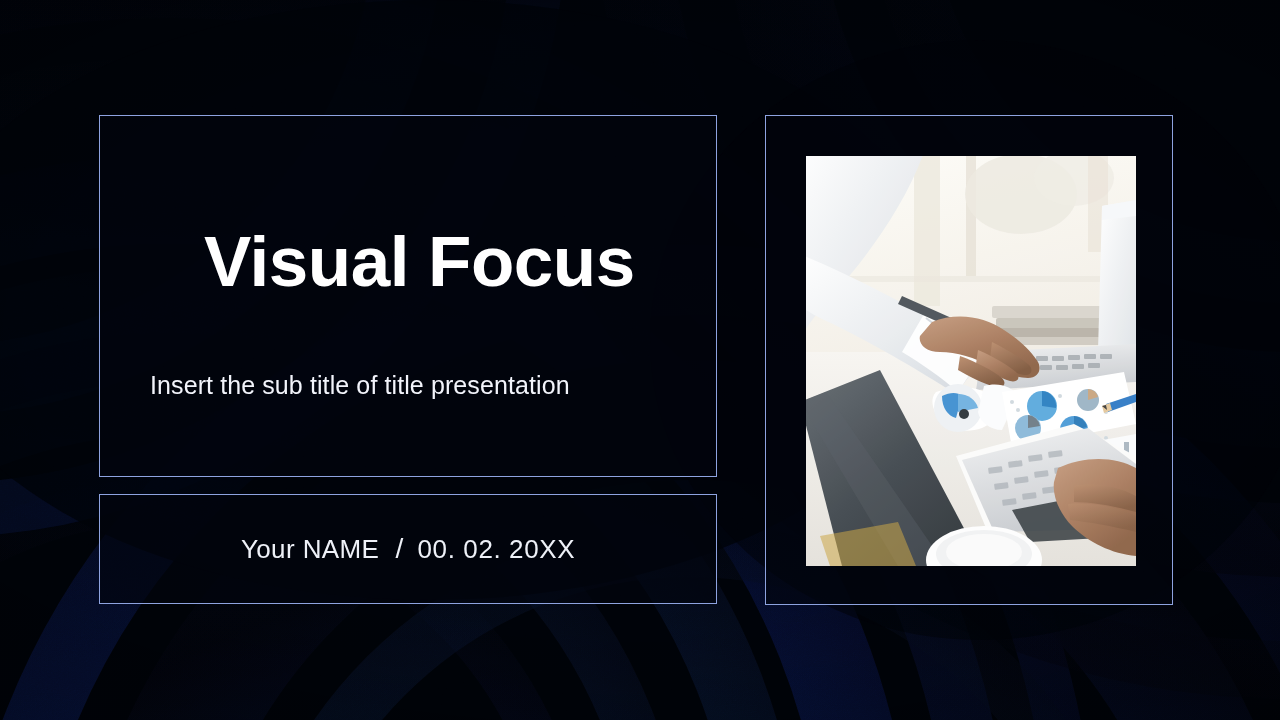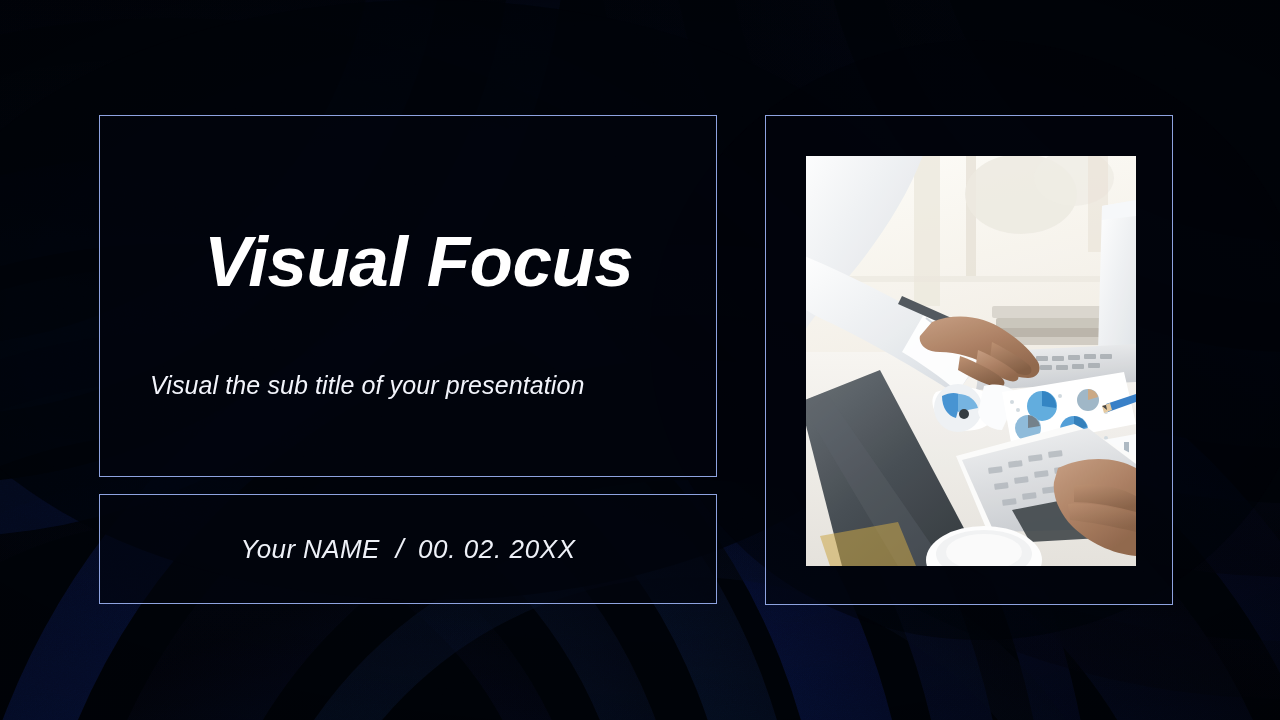--- a/index.html
+++ b/index.html
@@ -8,21 +8,20 @@
     background:#000308;
     overflow:hidden;
     font-family:"Liberation Sans", sans-serif;
   }
 
   #slide {
     position:relative;
     width:1280px; height:720px;
     background:#737373;
     overflow:hidden;
-    font-style:italic;
   }
 
   
   #bg-art {
     position:absolute; inset:0;
     width:1280px; height:720px;
     display:block;
   }
 
   
@@ -198,21 +197,21 @@
         <feColorMatrix type="saturate" values="0"></feColorMatrix>
       </filter>
     </defs>
     <rect width="1280" height="720" filter="url(#noiseFilter)"></rect>
   </svg>
 
   <div id="bg-vignette"></div>
 
   <div id="title-panel" class="frame">
     <div id="title">Visual Focus</div>
-    <div id="subtitle">Visual the sub title of your presentation</div>
+    <div id="subtitle">Insert the sub title of title presentation</div>
   </div>
 
   <div id="meta-panel" class="frame">
     <div id="meta-line">
       <span id="meta-name">Your NAME</span>
       <span id="meta-sep">/</span>
       <span id="meta-date">00. 02. 20XX</span>
     </div>
   </div>
 

